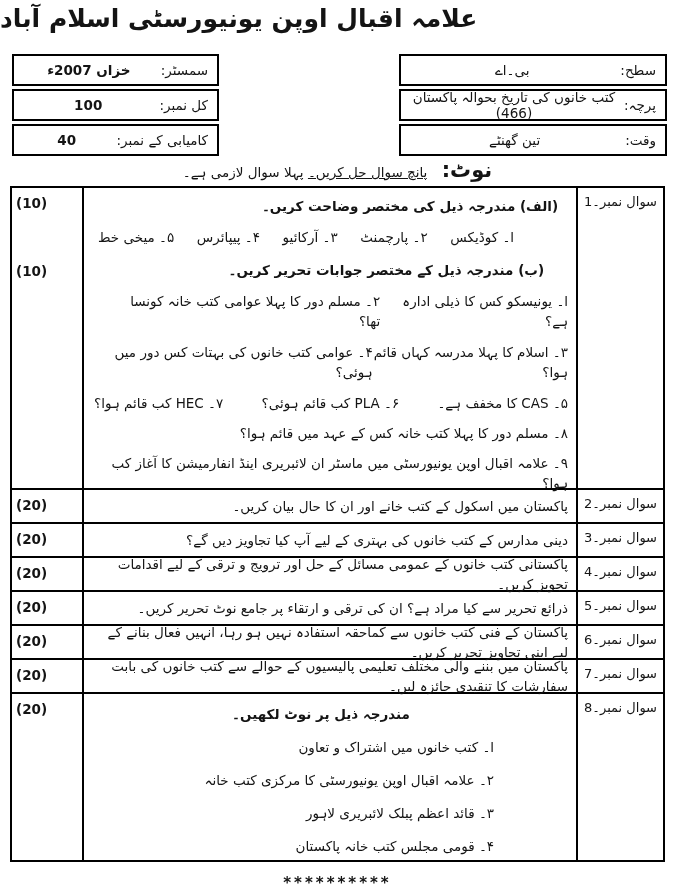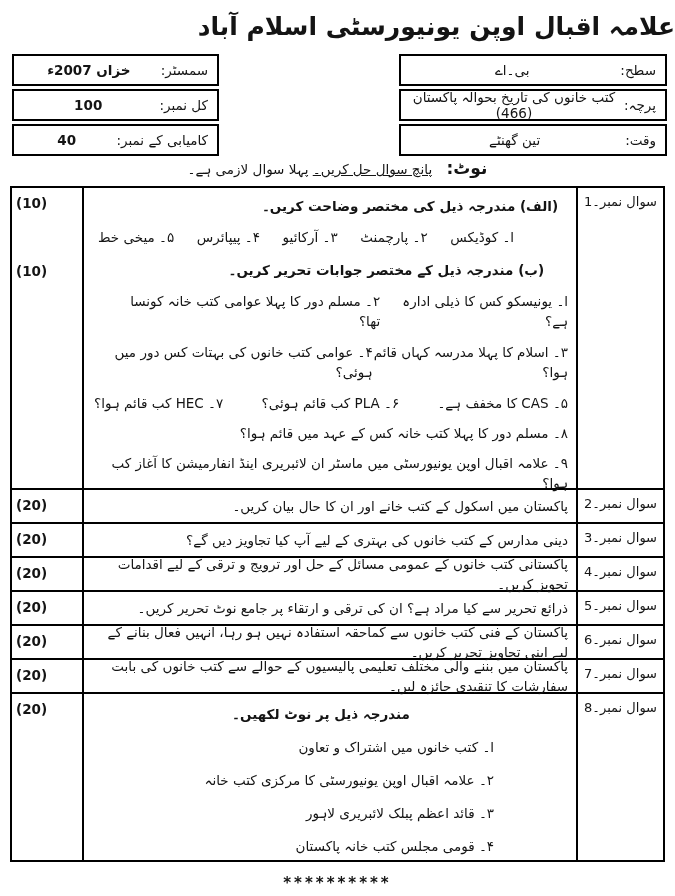--- a/index.html
+++ b/index.html
@@ -2,40 +2,40 @@
 <html lang="ur" dir="rtl"><head>
 <meta charset="utf-8">
 <style>
   html,body{margin:0;padding:0;background:#d9d9d9;}
   .page{
     width:675px;height:896px;background:#ffffff;position:relative;
     font-family:"DejaVu Sans",sans-serif;color:#141414;direction:rtl;
     overflow:hidden;margin:0 auto;
   }
   .title{
-    position:absolute;top:12px;left:0;right:0;text-align:right;
+    position:absolute;top:4px;left:0;right:0;text-align:left;
     font-size:25px;font-weight:bold;letter-spacing:1px;
   }
   .info-box{position:absolute;top:54px;}
   .info-right{right:8px;width:268px;}
   .info-left{left:12px;width:207px;}
   .info-row{
     border:2px solid #000;background:#fff;box-sizing:border-box;
     height:32px;display:flex;align-items:center;gap:6px;
     padding:3px 9px;font-size:13.5px;
   }
   .info-row + .info-row{margin-top:3px;}
   .info-label{white-space:nowrap;}
   .info-value{flex:1;text-align:center;}
   .info-left .info-value{font-weight:bold;}
   .note{
     position:absolute;top:158px;left:0;right:0;text-align:center;
     font-size:13.5px;
   }
-  .note-label{font-weight:bold;font-size:17px;margin-left:10px;margin-top:36px;}
+  .note-label{font-weight:bold;font-size:21px;margin-left:10px;margin-top:36px;}
   .note-u{text-decoration:underline;}
   .qtable{
     position:absolute;top:186px;right:10px;width:655px;height:676px;
     border:2px solid #000;box-sizing:border-box;background:#fff;
     display:flex;flex-direction:column;
   }
   .qrow{display:flex;border-bottom:2px solid #000;box-sizing:border-box;}
   .qrow:last-child{border-bottom:none;}
   .col-label{
     flex:0 0 80px;border-left:2px solid #000;box-sizing:border-box;

